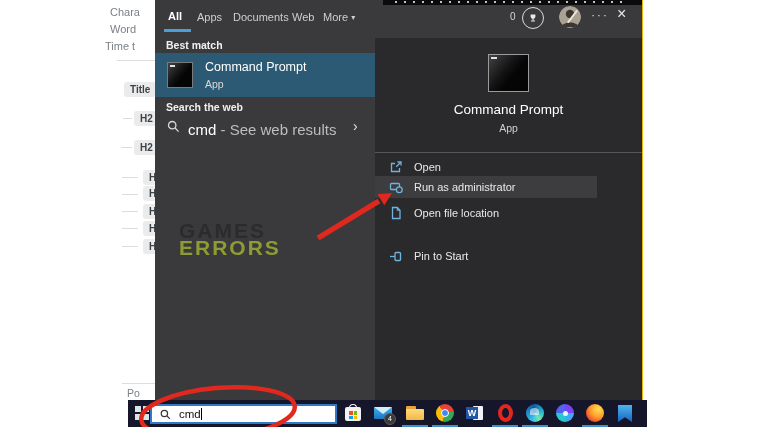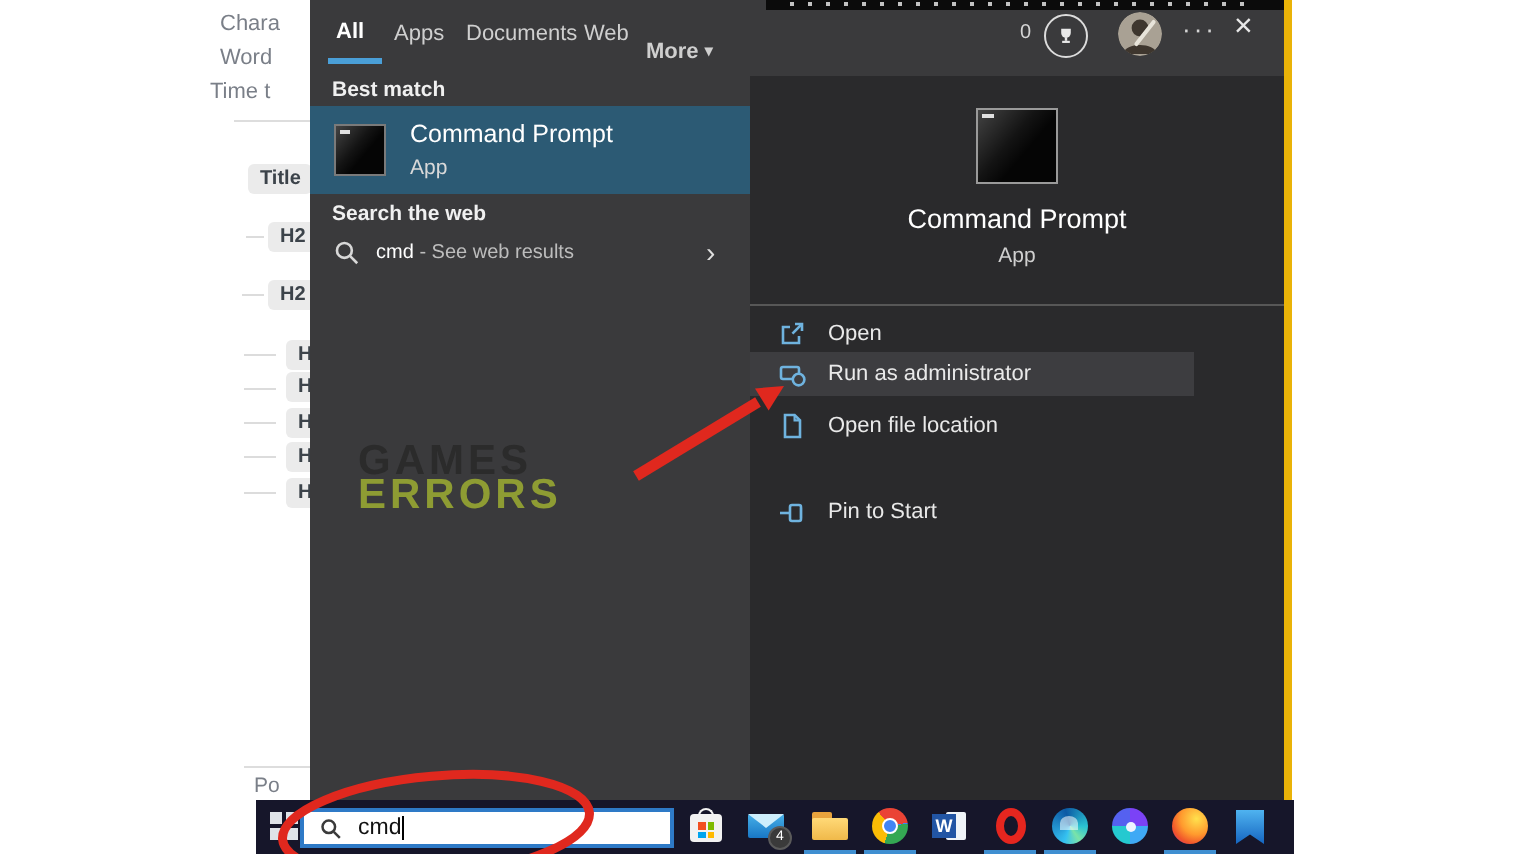--- a/index.html
+++ b/index.html
@@ -5,21 +5,21 @@
   html,body{margin:0;padding:0;background:#fff;}
   #root{position:relative;width:768px;height:427px;background:#fff;overflow:hidden;
         font-family:"Liberation Sans",sans-serif;-webkit-font-smoothing:antialiased;}
   .abs{position:absolute;}
   
   .meta-label{font-size:11px;color:#7a7f88;}
   .chip{background:#ebebeb;border-radius:3px;padding:2px 6px;font-size:10px;font-weight:bold;color:#3c434a;line-height:11px;}
   .dash{background:#dcdcdc;height:1px;}
   .hr{background:#dddddd;height:1px;}
   
-  #panel{left:155px;top:0;width:487px;height:400px;background:#3a3a3c;border-right:4px solid #eab308;color:#e6e6e6;}
+  #panel{left:155px;top:0;width:487px;height:400px;background:#3a3a3c;border-right:1px solid #eab308;color:#e6e6e6;}
   .tab{font-size:11px;color:#cfcfcf;cursor:default;}
   .tab.active{color:#fff;font-weight:bold;}
   .caret{font-size:8px;vertical-align:1px;}
   .sec-head{font-size:10.5px;font-weight:bold;color:#f0f0f0;}
   .row-title{font-size:12.5px;color:#fff;}
   .row-sub{font-size:10.5px;color:#d9d9d9;}
   .cmdicon{background:#050505 linear-gradient(130deg,rgba(255,255,255,.25),rgba(255,255,255,.06) 42%,rgba(255,255,255,0) 60%);
            border:1px solid #7a7a7a;box-sizing:border-box;}
   .cmdicon i{position:absolute;left:2px;top:2px;width:5px;height:2px;background:rgba(255,255,255,.85);}
   #rightcol{left:220px;top:38px;width:267px;height:362px;background:#2a2a2c;}
@@ -71,21 +71,21 @@
 
     <div class="abs" style="left:228px;top:0;width:259px;height:5px;background:#0b0b0b;">
       <div class="abs" style="left:12px;top:1px;width:230px;height:2px;background:repeating-linear-gradient(90deg,rgba(255,255,255,.75) 0 2px,transparent 2px 9px);"></div>
     </div>
 
     <span class="abs tab active" style="left:13px;top:10px;">All</span>
     <div class="abs" style="left:9px;top:29px;width:27px;height:3px;background:#4a9fd8;"></div>
     <span class="abs tab" style="left:42px;top:11px;">Apps</span>
     <span class="abs tab" style="left:78px;top:11px;">Documents</span>
     <span class="abs tab" style="left:137px;top:11px;">Web</span>
-    <span class="abs tab" style="left:168px;top:20px;font-weight:bold;"><span>More</span> <span class="caret">▾</span></span>
+    <span class="abs tab" style="left:168px;top:11px;"><span>More</span> <span class="caret">▾</span></span>
 
     <span class="abs" style="left:355px;top:11px;font-size:10px;color:#d5d5d5;">0</span>
     <span class="abs" style="left:367px;top:7px;width:22px;height:22px;border:1.5px solid #dcdcdc;border-radius:50%;box-sizing:border-box;display:flex;align-items:center;justify-content:center;">
       <svg width="12" height="12" viewBox="0 0 20 20">
         <path d="M6 4h8v3.5a4 4 0 0 1-8 0z" fill="#e8e8e8"></path>
         <rect x="9" y="11" width="2" height="3" fill="#e8e8e8"></rect>
         <rect x="6.8" y="14" width="6.4" height="1.8" fill="#e8e8e8"></rect>
       </svg>
     </span>
     <span class="abs" style="left:404px;top:6px;width:22px;height:22px;border-radius:50%;overflow:hidden;">
@@ -107,21 +107,21 @@
       <span class="abs row-title" style="left:50px;top:7px;">Command Prompt</span>
       <span class="abs row-sub" style="left:50px;top:25px;">App</span>
     </div>
 
     <span class="abs sec-head" style="left:11px;top:101px;">Search the web</span>
     <div class="abs" style="left:0;top:114px;width:220px;height:27px;">
       <svg class="abs" style="left:12px;top:6px;" width="13" height="13" viewBox="0 0 14 14">
         <circle cx="5.6" cy="5.6" r="4" fill="none" stroke="#d8d8d8" stroke-width="1.4"></circle>
         <line x1="8.7" y1="8.7" x2="12.5" y2="12.5" stroke="#d8d8d8" stroke-width="1.4"></line>
       </svg>
-      <span class="abs" style="left:33px;top:7px;font-size:10px;">
+      <span class="abs" style="left:33px;top:7px;font-size:15px;">
         <span style="color:#fff;">cmd</span>
         <span style="color:#bdbdbd;">- See web results</span>
       </span>
       <span class="abs" style="left:198px;top:4px;font-size:14px;color:#e0e0e0;">›</span>
     </div>
 
     <div class="abs" style="left:24px;top:222px;font-size:21px;font-weight:bold;letter-spacing:2px;line-height:17px;">
       <div style="color:#2b2b2b;">GAMES</div>
       <div style="color:#8e9c33;">ERRORS</div>
     </div>

